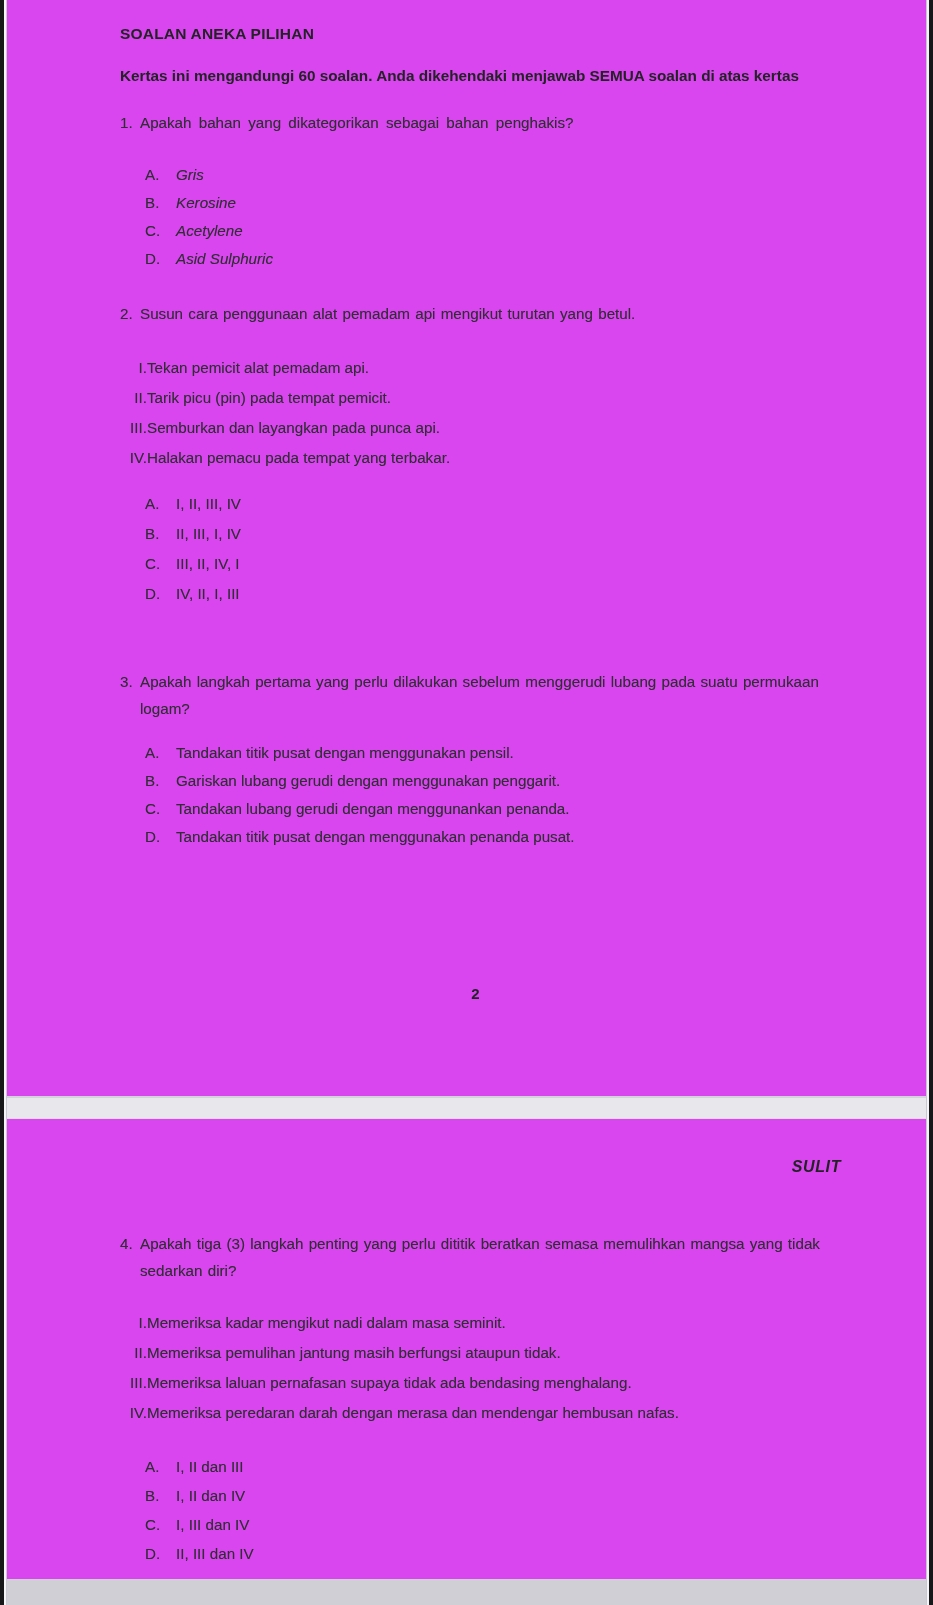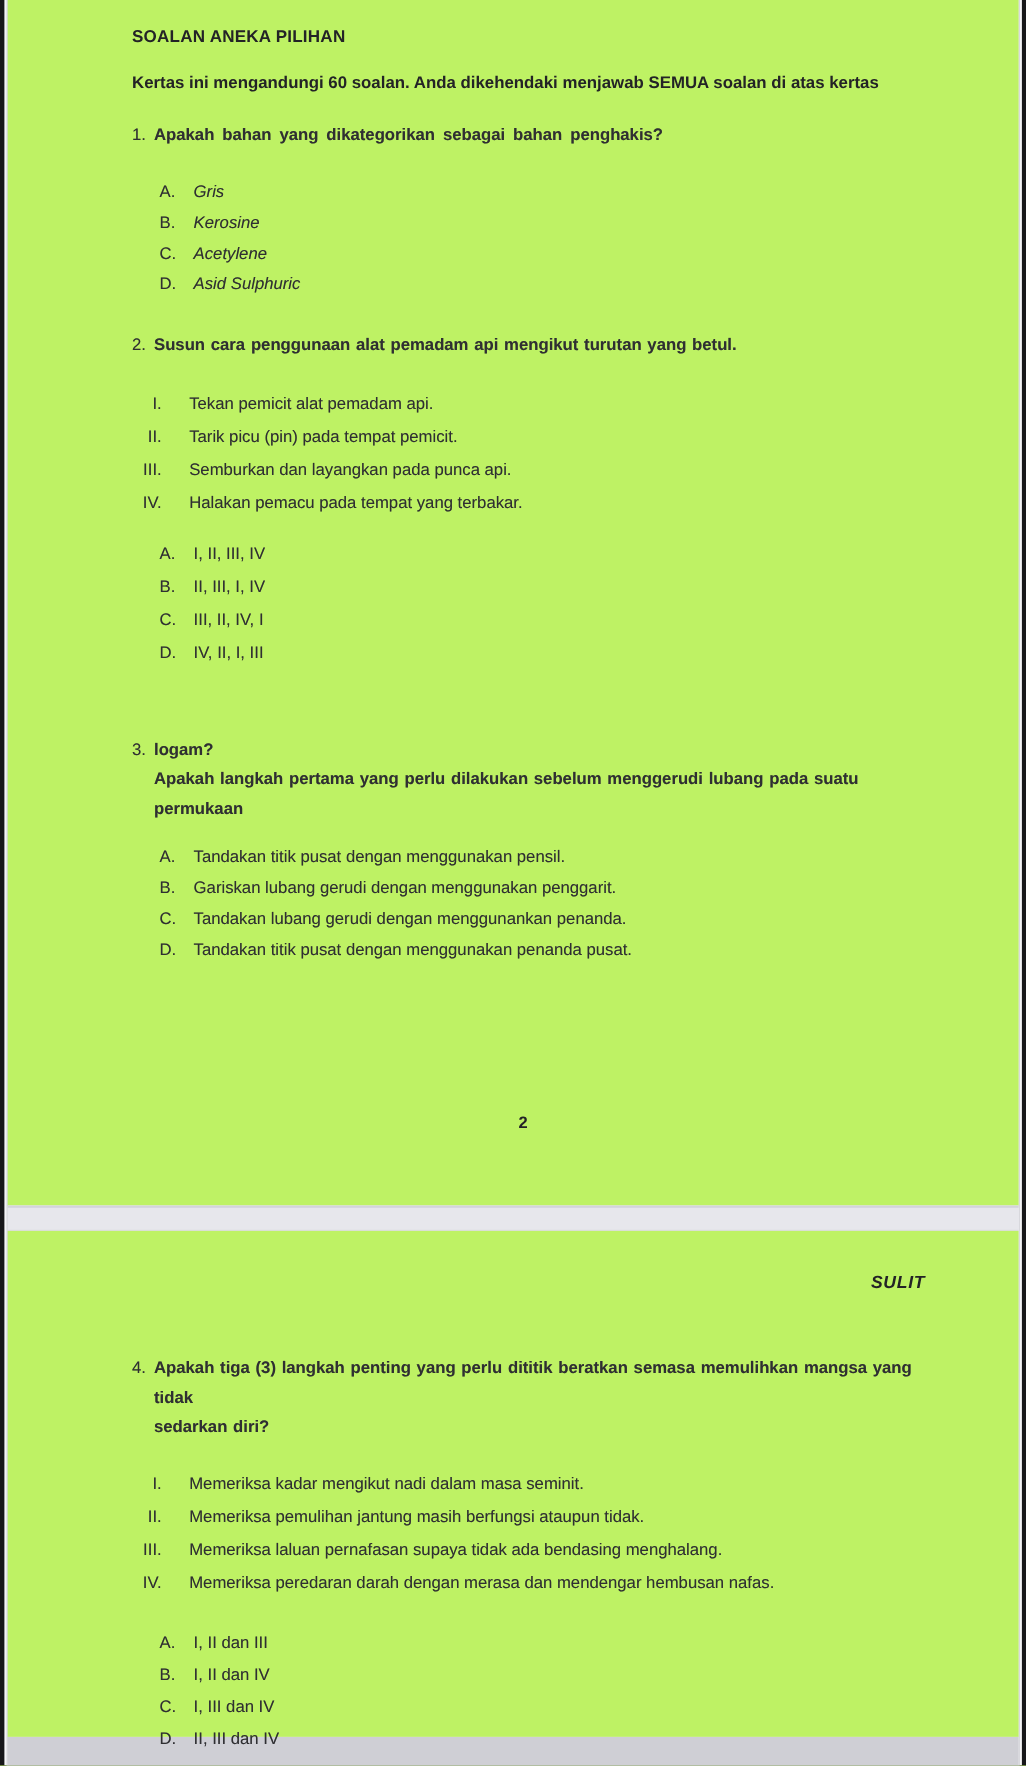--- a/index.html
+++ b/index.html
@@ -16,21 +16,21 @@
     background: #f5f5f7;
     height: 1605px;
     padding: 0 2px;
   }
   .scan {
     height: 100%;
     background: #fdfdfe;
     border-left: 1px solid #c9c9d1;
     border-right: 1px solid #c9c9d1;
   }
-  .page { background: #bef264; }
+  .page { background: #d946ef; }
   .page1 { height: 1096px; padding: 24px 60px 0 113px; }
   .page-gap {
     height: 23px;
     background: #e7e7ec;
     border-top: 2px solid #d3d3da;
     border-bottom: 1px solid #dcdce2;
   }
   .page2 { height: 460px; padding: 38px 85px 0 113px; }
   .bottom-band { height: 26px; background: #cfcfd5; }
 
@@ -48,40 +48,40 @@
     line-height: 26px;
     color: #232326;
   }
   .question {
     display: flex;
     font-size: 15.2px;
     line-height: 27px;
     text-shadow: 0 0 0.5px rgba(40,40,45,0.35);
   }
   .qnum { width: 20px; flex: none; }
-  .qtext { max-width: 748px; word-spacing: 1px; font-weight: bold; }
+  .qtext { max-width: 748px; word-spacing: 1px; }
   .ws-wide { word-spacing: 3px; }
 
   .opt-row {
     display: flex;
     margin-left: 25px;
     font-size: 15.2px;
     align-items: flex-start;
     text-shadow: 0 0 0.5px rgba(40,40,45,0.35);
   }
   .opt-letter { width: 31px; flex: none; }
   .italic { font-style: italic; }
 
   .roman-row {
     display: flex;
     font-size: 15.2px;
     text-shadow: 0 0 0.5px rgba(40,40,45,0.35);
   }
   .roman-num { width: 27px; text-align: right; flex: none; }
-  .roman-text { margin-left: 25px; }
+  .roman-text { margin-left: 0; }
 
   .rh28 .opt-row { height: 28px; }
   .rh29 .opt-row { height: 29px; }
   .rh30 .opt-row { height: 30px; }
   .ih30 .roman-row { height: 30px; }
 
   #q1 { margin-top: 20px; }
   #q1-options { margin-top: 30px; }
   #q2 { margin-top: 22px; }
   #q2-items { margin-top: 32px; }
@@ -187,22 +187,22 @@
       </div>
       <div class="opt-row">
         <span class="opt-letter">D.</span>
         <span>IV, II, I, III</span>
       </div>
     </div>
 
     <div class="question" id="q3">
       <span class="qnum">3.</span>
       <span class="qtext">
+        <div>Apakah langkah pertama yang perlu dilakukan sebelum menggerudi lubang pada suatu permukaan</div>
         <div>logam?</div>
-        <div>Apakah langkah pertama yang perlu dilakukan sebelum menggerudi lubang pada suatu permukaan</div>
       </span>
     </div>
 
     <div class="rh28" id="q3-options">
       <div class="opt-row">
         <span class="opt-letter">A.</span>
         <span>Tandakan titik pusat dengan menggunakan pensil.</span>
       </div>
       <div class="opt-row">
         <span class="opt-letter">B.</span>

